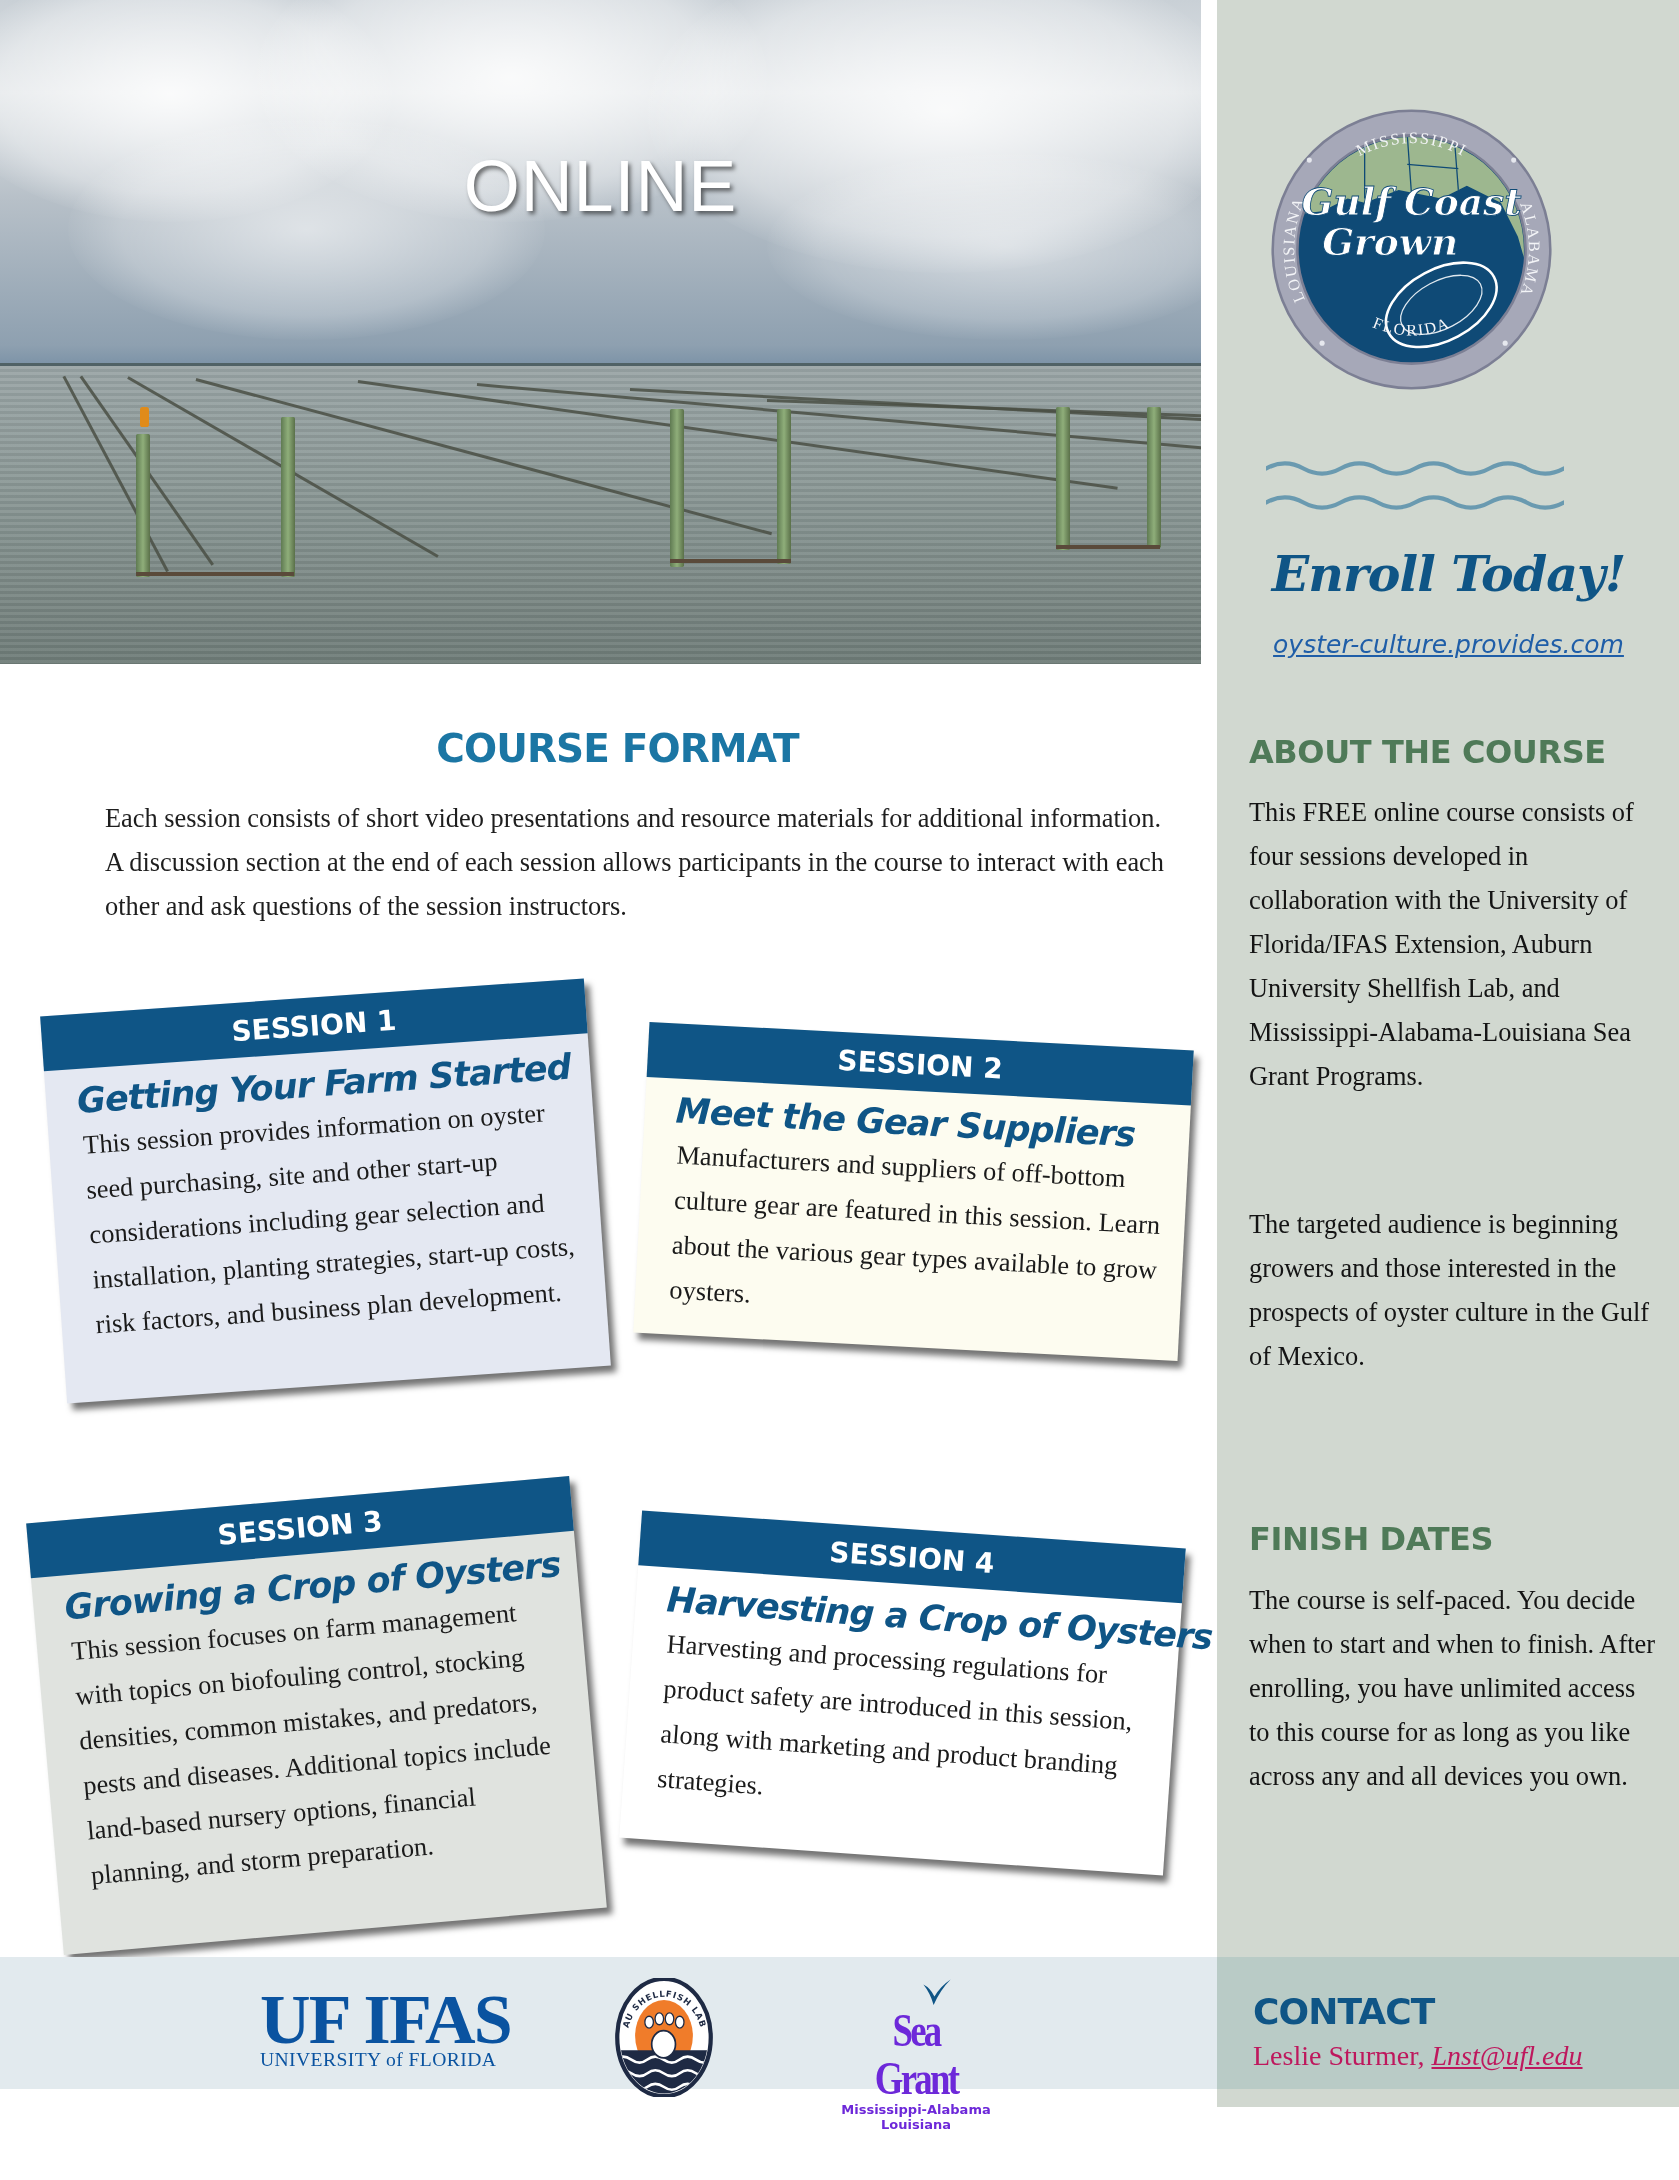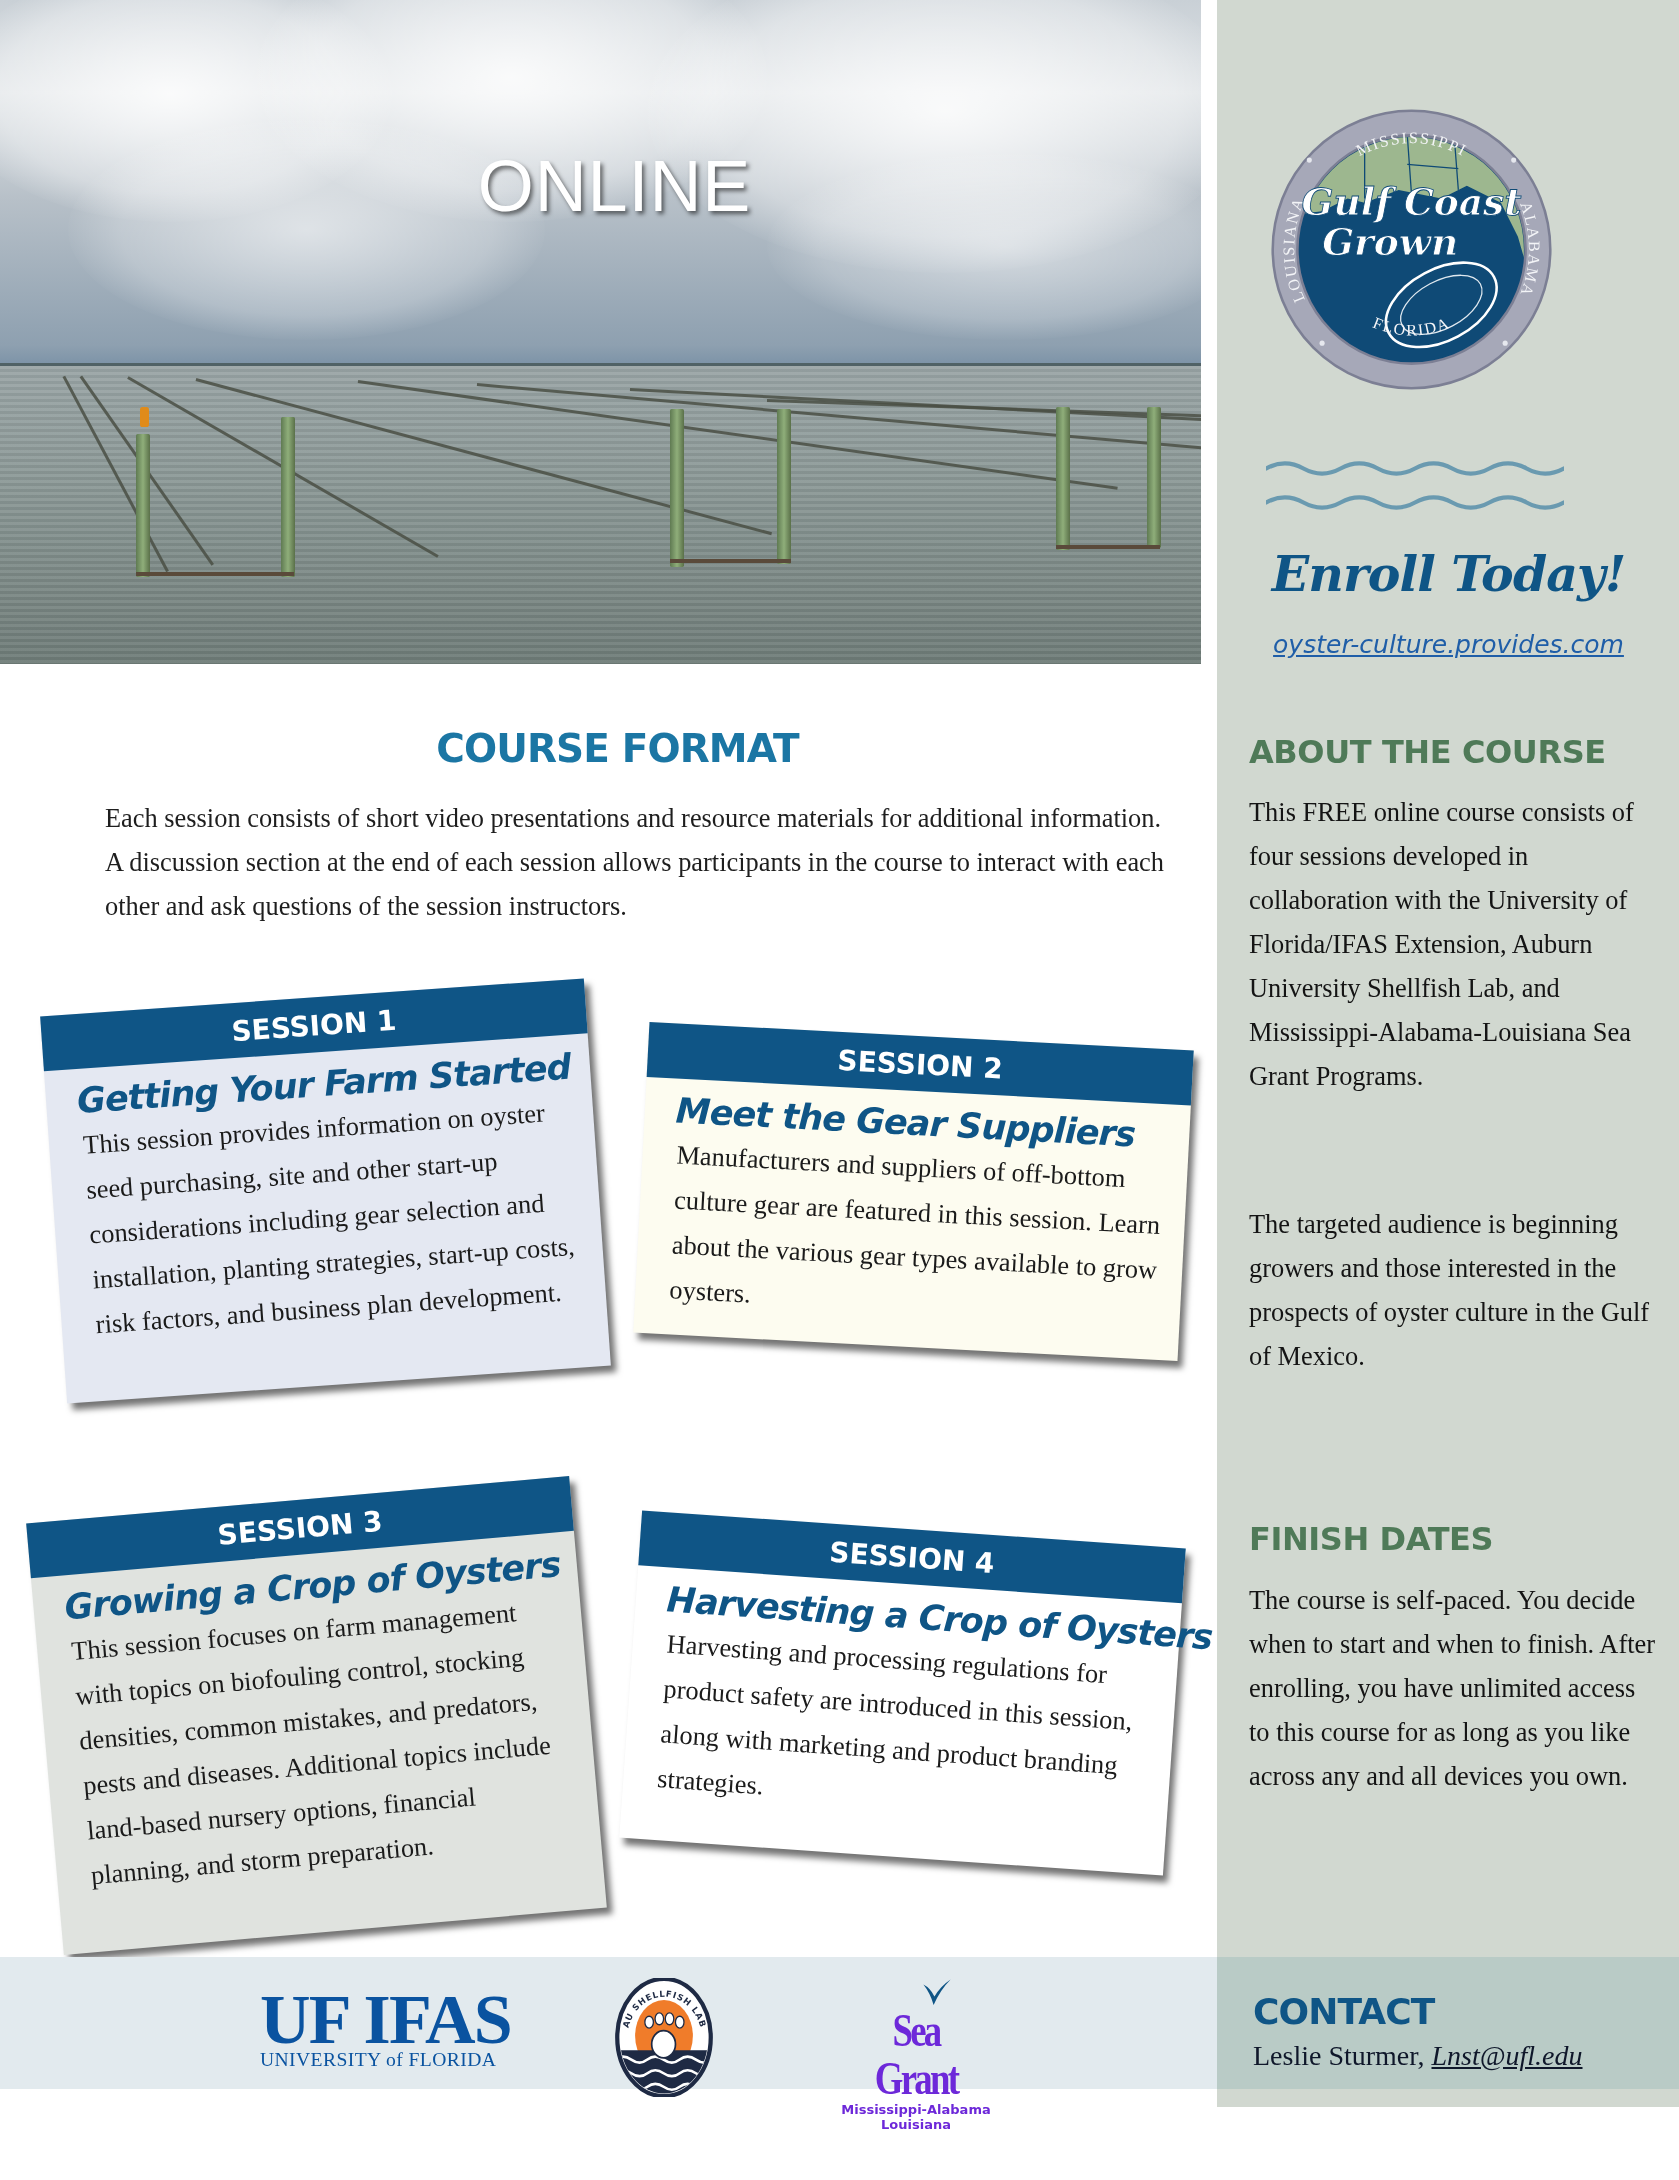--- a/index.html
+++ b/index.html
@@ -12,21 +12,21 @@
   .hero .cloud{position:absolute;border-radius:50%;background:radial-gradient(ellipse at center,rgba(255,255,255,.85) 0%,rgba(255,255,255,.35) 55%,rgba(255,255,255,0) 72%);}
   .hero .horizon{position:absolute;left:0;top:363px;width:1201px;height:5.1px;background:#3d4d4a;opacity:.7;}
   .hero .water{position:absolute;left:0;top:366px;width:1201px;height:298px;
         background:repeating-linear-gradient(180deg,rgba(255,255,255,.06) 0 2.6px,rgba(0,0,0,.05) 2.6px 6px),
                    linear-gradient(180deg,#9aa5a6 0%,#8b9896 40%,#6f7c78 100%);}
   .hero .rack{position:absolute;height:2.6px;background:#4a4f44;transform-origin:left center;opacity:.85;}
   .hero .post{position:absolute;width:13.6px;background:linear-gradient(90deg,#5f7a52,#8fae7a,#5a7049);border-radius:1.7px;}
   .hero .beam{position:absolute;height:4.3px;background:#5a4a3a;}
   .hero-title{position:absolute;left:0;width:1201px;text-align:center;color:#ffffff;
         font-family:"Liberation Sans","DejaVu Sans",sans-serif;
-        text-shadow:2.6px 3.4px 4.3px rgba(0,0,0,.55);padding-left:14px;}
+        text-shadow:2.6px 3.4px 4.3px rgba(0,0,0,.55);}
   .hero-title.line1{top:145px;font-size:72px;font-weight:400;letter-spacing:0.9px;}
   .hero-title.line2{top:247px;font-size:85px;font-weight:700;letter-spacing:-0.9px;}
 
   
   .sidebar{position:absolute;left:1217px;top:0;width:463px;height:2107px;background:#d1d8d0;}
   .badge{position:absolute;left:54px;top:109px;width:281px;height:281px;}
   .waves{position:absolute;left:49px;top:460px;width:298px;height:51px;}
   .enroll{position:absolute;left:0;top:545px;width:463px;text-align:center;color:#0f5586;
           font-family:"DejaVu Serif",serif;font-style:italic;font-weight:700;font-size:49px;letter-spacing:-0.9px;}
   .enroll-link{position:absolute;left:0;top:630px;width:463px;text-align:center;color:#1f5ea8;
@@ -48,21 +48,21 @@
 
   #card1{left:53px;top:997px;width:545px;height:388px;background:#e4e8f2;transform:rotate(-4deg);}
   #card2{left:641px;top:1036px;width:545px;height:311px;background:#fdfcf0;transform:rotate(3deg);}
   #card3{left:44px;top:1499px;width:545px;height:433px;background:#e0e3df;transform:rotate(-5deg);}
   #card4{left:630px;top:1529px;width:545px;height:328px;background:#ffffff;transform:rotate(4deg);}
 
   
   .footer-band{position:absolute;left:0;top:1957px;width:1217px;height:132px;background:#e2eaee;}
   .contact-band{position:absolute;left:1217px;top:1957px;width:463px;height:132px;background:#b9cbc6;}
   .contact-h{position:absolute;left:36px;top:34px;color:#0f5586;font-family:"DejaVu Sans",sans-serif;font-weight:700;font-size:36px;letter-spacing:-0.9px;}
-  .contact-line{position:absolute;left:36px;top:83px;font-size:28px;color:#0f172a;white-space:nowrap;}
+  .contact-line{position:absolute;left:36px;top:83px;font-size:28px;color:#be185d;white-space:nowrap;}
   .contact-email{font-style:italic;text-decoration:underline;cursor:pointer;}
 
   .logo-uf{position:absolute;left:260px;top:1992px;width:247px;height:85px;}
   .uf-mark{font-family:"Liberation Serif",serif;font-weight:700;color:#0a53a0;font-size:70px;line-height:55px;letter-spacing:-1.7px;display:flex;align-items:center;}
   .uf-mark .bar{display:inline-block;width:2.6px;height:48px;background:#f37021;margin:0 6.8px;}
   .uf-sub{font-family:"Liberation Serif",serif;color:#0a53a0;font-size:19.6px;letter-spacing:0.4px;margin-top:1.7px;}
   .logo-au{position:absolute;left:615px;top:1978px;width:98px;height:119px;}
   .logo-sg{position:absolute;left:835px;top:1976px;width:162px;height:119px;text-align:center;color:#6d28d9;}
   .sg-word{font-family:"Liberation Serif",serif;font-weight:700;font-size:46px;letter-spacing:-3.4px;line-height:48px;margin-top:31px;transform:scaleX(.8);}
   .sg-sub{font-family:"DejaVu Sans",sans-serif;font-size:13px;line-height:14.5px;font-weight:700;}

